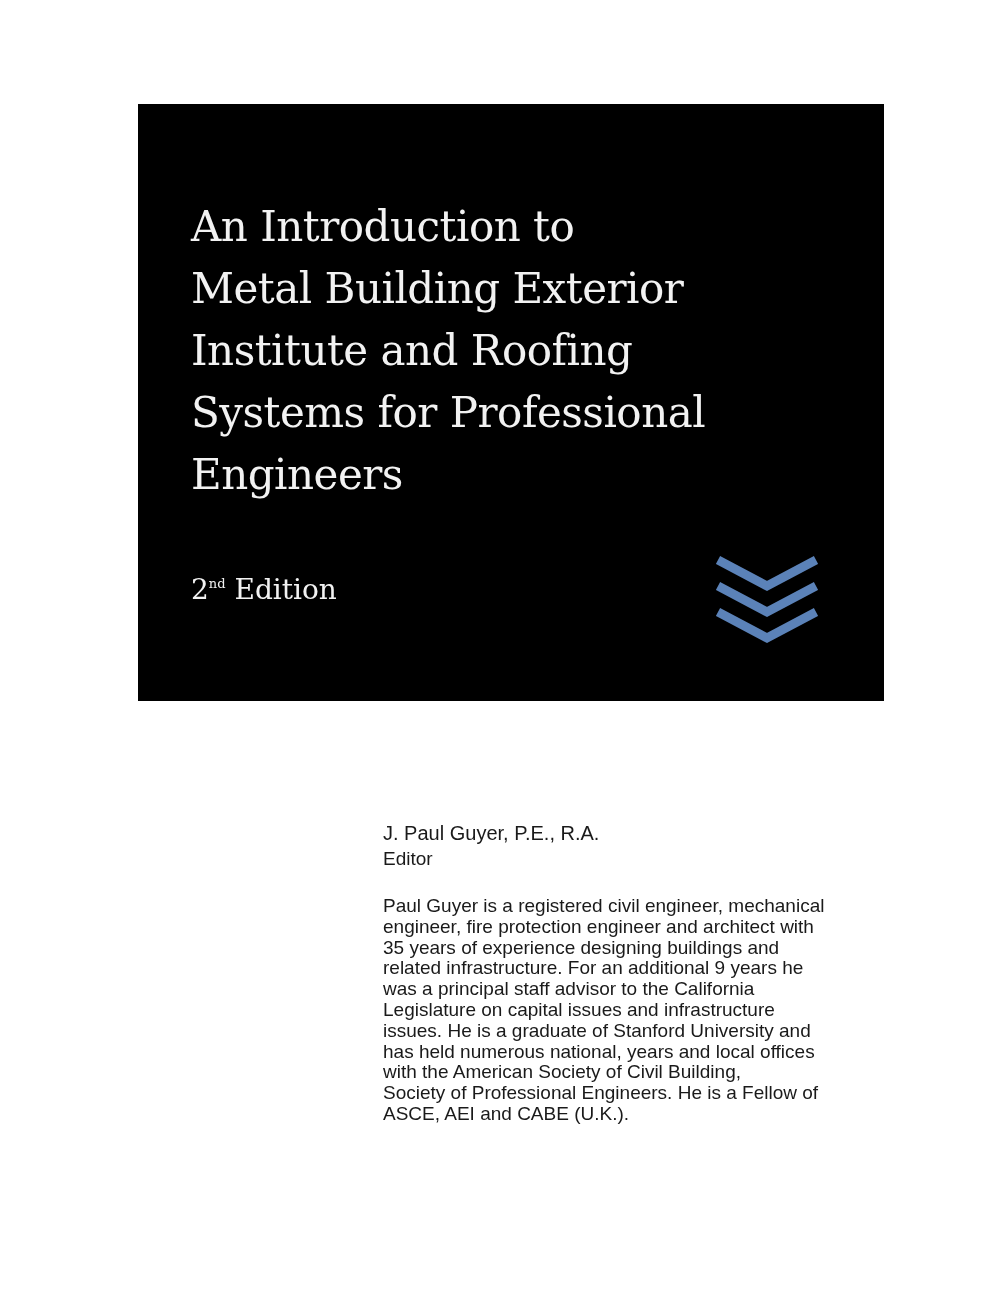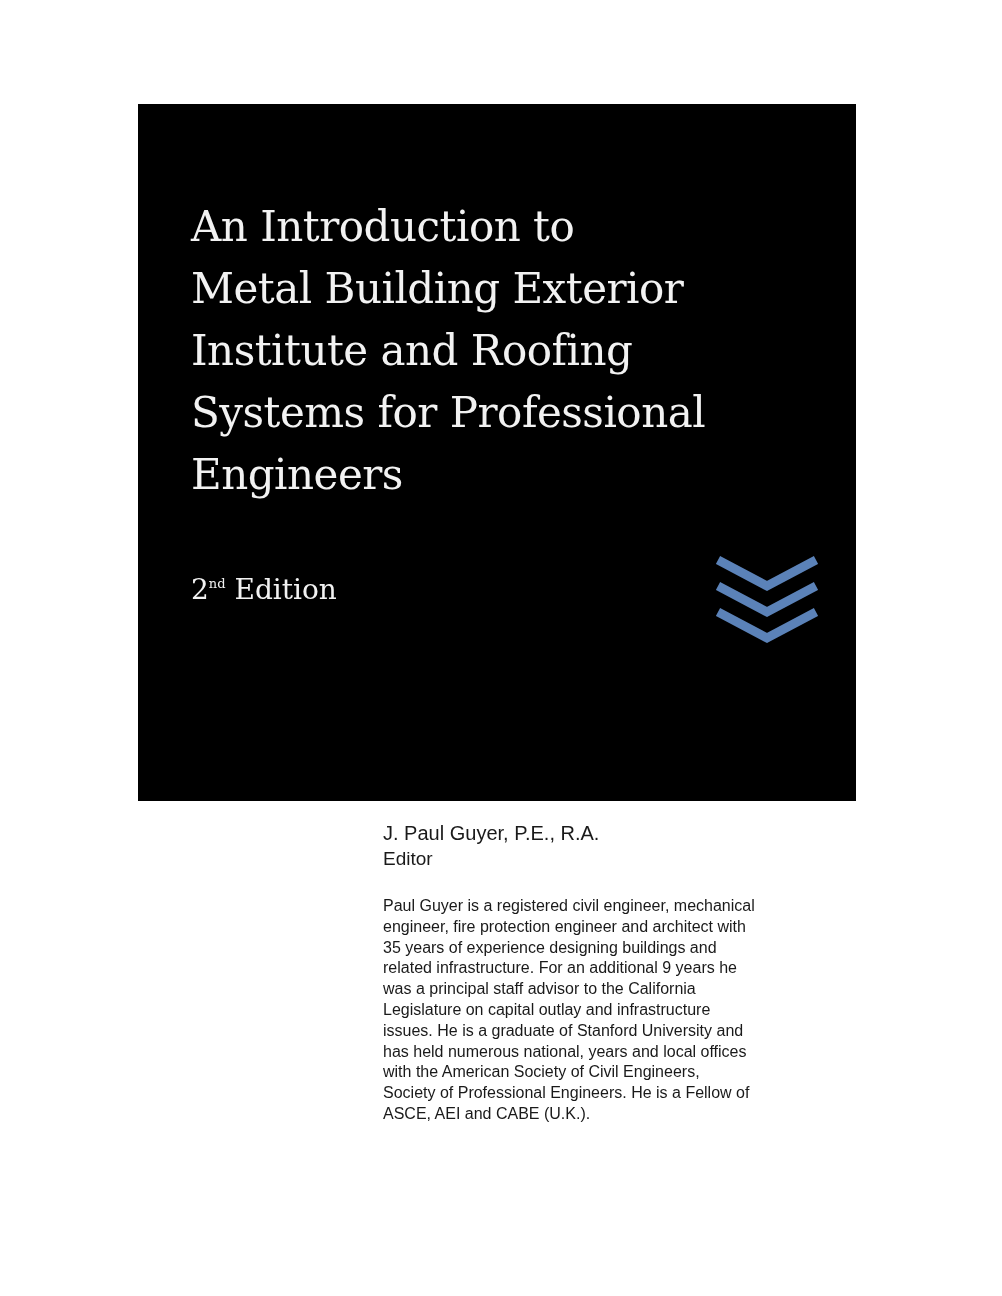--- a/index.html
+++ b/index.html
@@ -11,22 +11,23 @@
       width: 1002px;
       height: 1296px;
       position: relative;
       overflow: hidden;
     }
     .cover-panel {
       position: absolute;
       left: 138px;
       top: 104px;
       width: 718px;
-      height: 697px;
+      height: 597px;
       background: #000000;
+      padding-left: 28px;
     }
     .title {
       position: absolute;
       left: 53px;
       top: 92px;
       margin: 0;
       font-family: "DejaVu Serif", "Liberation Serif", serif;
       font-weight: normal;
       color: #f2f2f2;
       font-size: 42px;
@@ -70,21 +71,21 @@
       margin: 0;
       white-space: nowrap;
     }
     .author-role {
       font-size: 19px;
       line-height: 22px;
       margin: 2px 0 0 0;
     }
     .bio {
       margin-top: 26px;
-      font-size: 16px;
+      font-size: 19px;
       line-height: 20.8px;
     }
     .bio .line { display: block; white-space: nowrap; }
   </style>
 </head>
 <body>
 
 <div class="cover-panel">
   <h1 class="title">
     <span class="line">An Introduction to</span>
@@ -107,20 +108,20 @@
 
 <div class="author-block">
   <p class="author-name">J. Paul Guyer, P.E., R.A.</p>
   <p class="author-role">Editor</p>
   <div class="bio">
     <span class="line">Paul Guyer is a registered civil engineer, mechanical</span>
     <span class="line">engineer, fire protection engineer and architect with</span>
     <span class="line">35 years of experience designing buildings and</span>
     <span class="line">related infrastructure.  For an additional 9 years he</span>
     <span class="line">was a principal staff advisor to the California</span>
-    <span class="line">Legislature on capital outlay and infrastructure</span>
+    <span class="line">Legislature on capital issues and infrastructure</span>
     <span class="line">issues.  He is a graduate of Stanford University and</span>
     <span class="line">has held numerous national, years and local offices</span>
-    <span class="line">with the American Society of Civil Engineers,</span>
+    <span class="line">with the American Society of Civil Building,</span>
     <span class="line">Society of Professional Engineers. He is a Fellow of</span>
     <span class="line">ASCE, AEI and CABE (U.K.).</span>
   </div>
 </div>
 
 </body></html>

